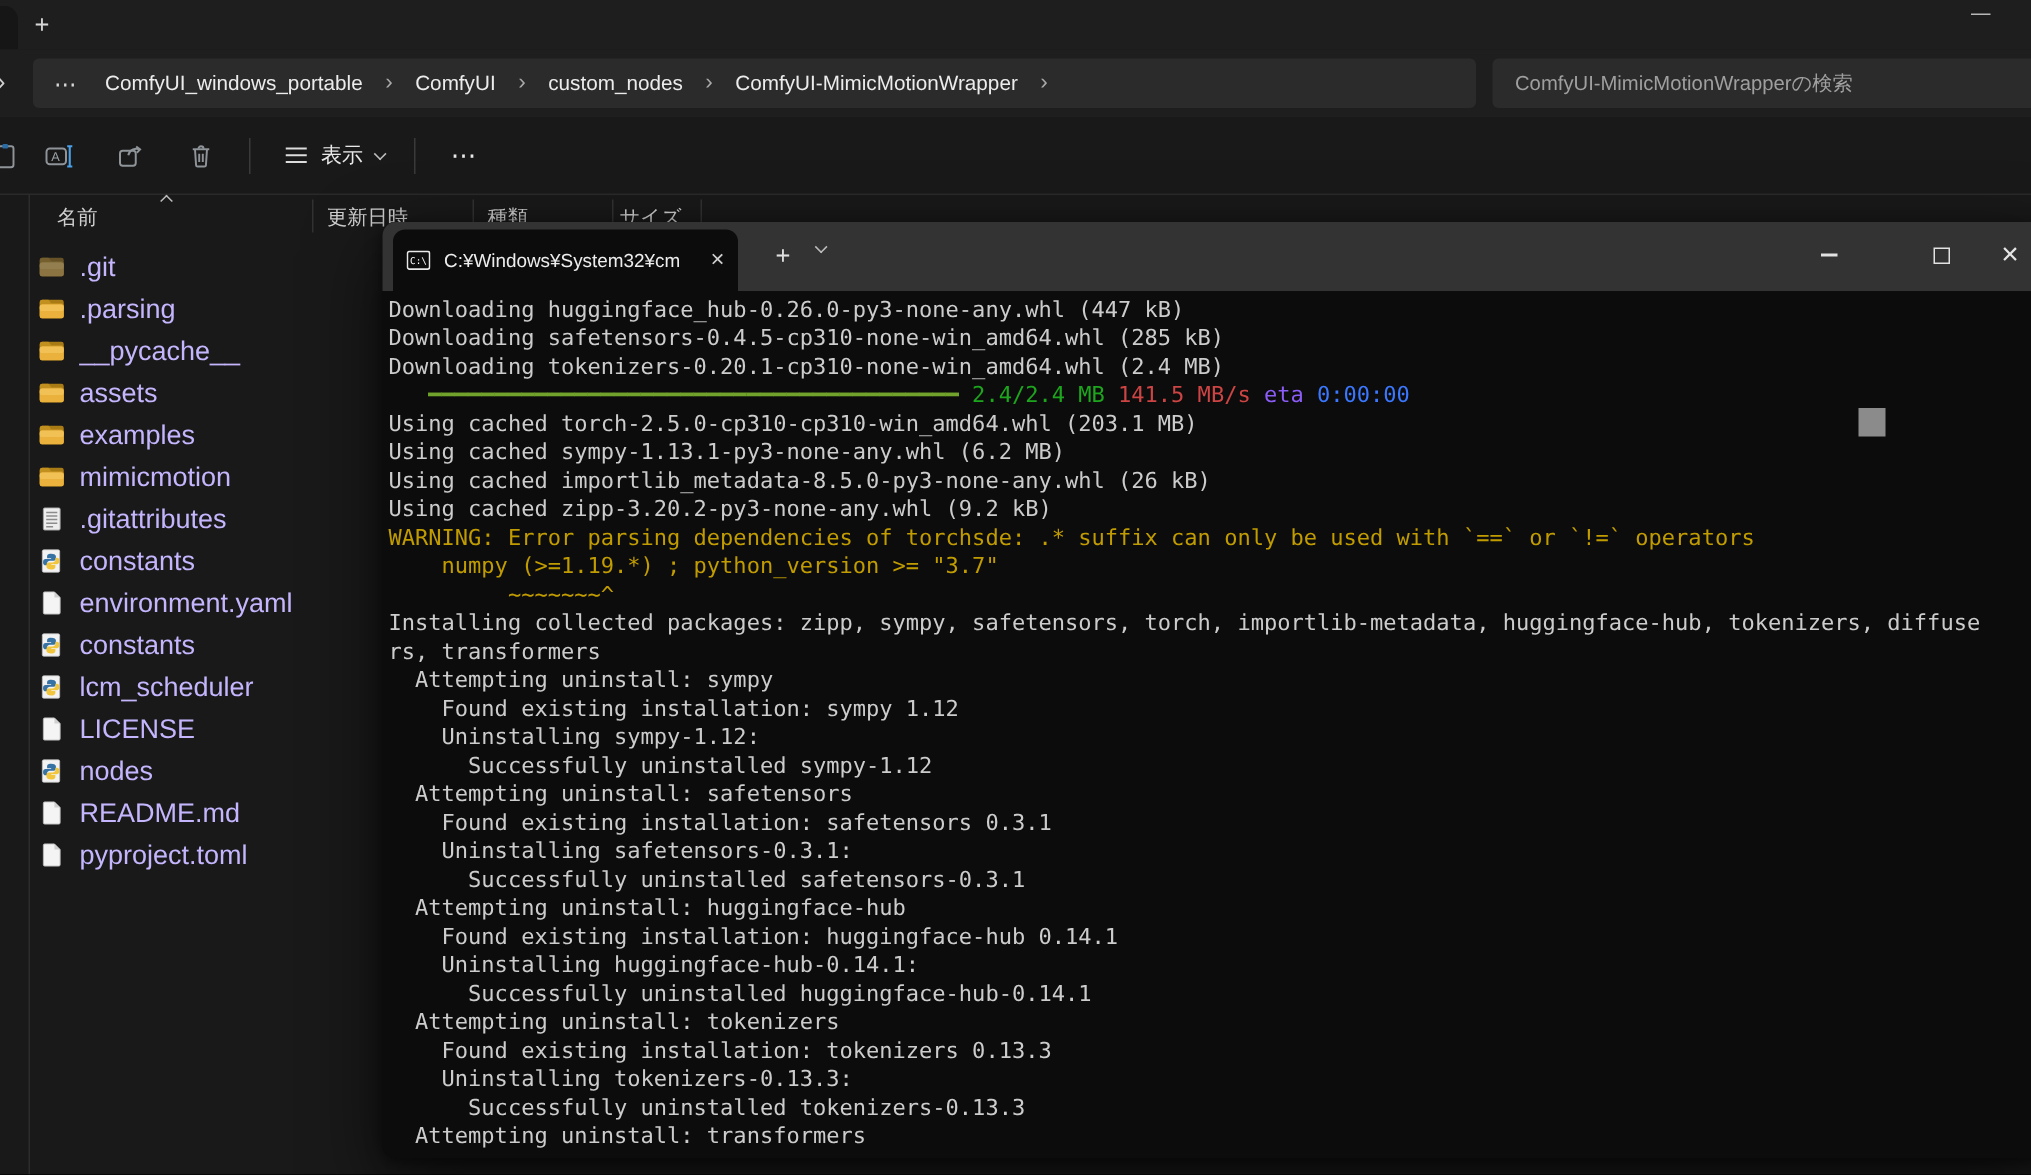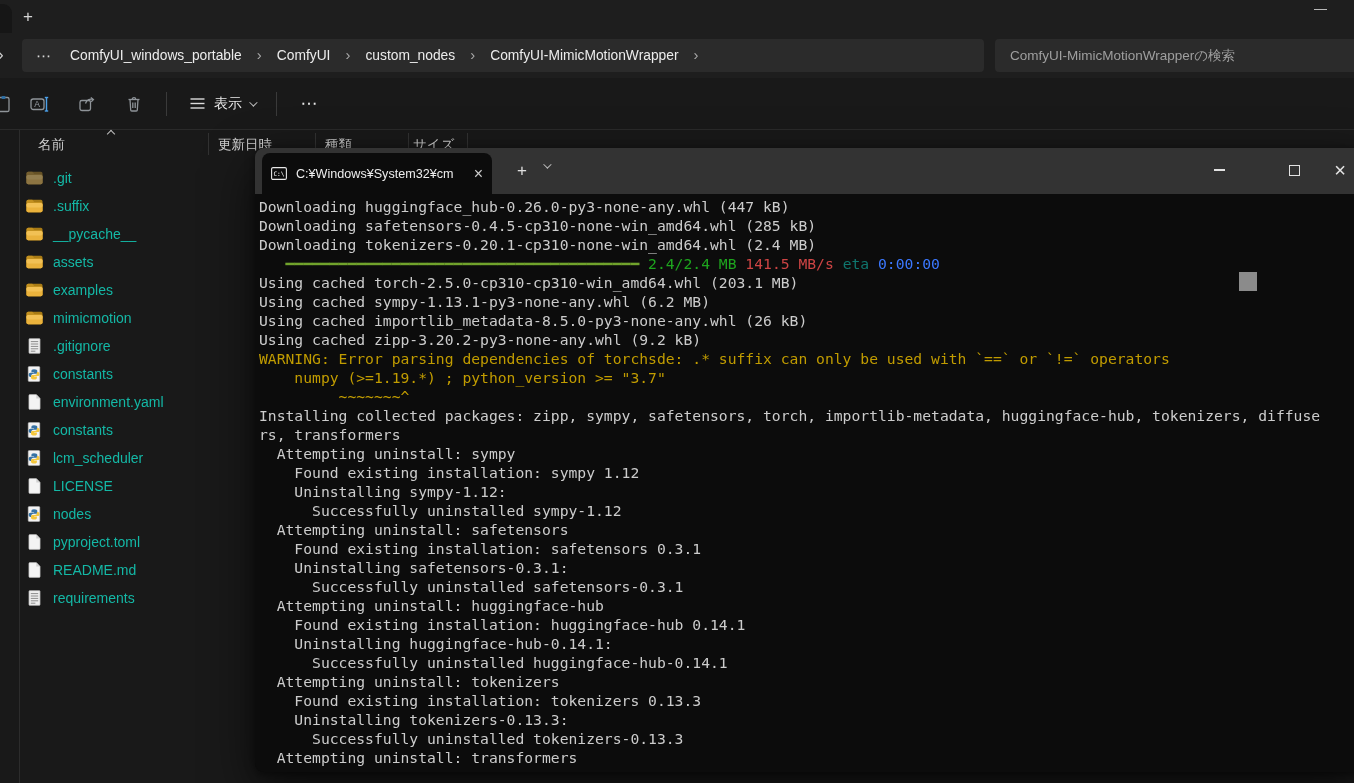--- a/index.html
+++ b/index.html
@@ -40,21 +40,21 @@
   .colheaders .h{position:absolute;top:6px}
   .col-div{position:absolute;top:3px;width:1px;height:22px;background:#323232}
   .sortcaret{position:absolute;left:108px;top:1px}
 
   .pane-line{position:absolute;left:19px;top:130px;width:1px;height:653px;background:#2c2c2c}
 
   .filelist{position:absolute;left:20px;top:164px;width:235px}
   .frow{display:flex;align-items:center;height:28px;padding-left:5px}
   .fic{width:18px;height:16px;margin-right:10px;display:flex;align-items:center;justify-content:center;flex:none}
   .fic.dim{opacity:.72;filter:saturate(.7) brightness(.85)}
-  .fname{font-size:14px;color:#14b8a6;white-space:nowrap}
+  .fname{font-size:18px;color:#c4b5fd;white-space:nowrap}
 
   
   .terminal{position:absolute;left:255px;top:148px;width:1110px;height:624px;border-radius:9px;
             background:#0c0c0c;box-shadow:0 18px 50px rgba(0,0,0,.6),0 2px 10px rgba(0,0,0,.5)}
   .term-titlebar{position:absolute;left:0;top:0;width:100%;height:46px;background:#333333;border-radius:9px 9px 0 0}
   .term-tab{position:absolute;left:7px;top:5px;width:230px;height:41px;background:#0c0c0c;border-radius:8px 8px 0 0;
             display:flex;align-items:center;gap:9px;padding:0 9px}
   .term-tab-title{font-size:12.6px;color:#ededed;white-space:nowrap;overflow:hidden;width:158px}
   .term-tab-close{margin-left:auto;color:#cfcfcf;font-size:16px;line-height:16px}
   .term-newtab{position:absolute;left:252px;top:9px;width:30px;height:28px;color:#e0e0e0;font-size:17px;
@@ -182,21 +182,21 @@
         </div>
         <div class="frow">
           <span class="fic">
             <svg width="17" height="14" viewBox="0 0 17 14">
               <rect x="0.5" y="0.8" width="16" height="12.4" rx="1.6" fill="#a87b15"></rect>
               <path d="M0.5 2.6 A1.8 1.8 0 0 1 2.3 0.8 H6.3 L8.2 3.1 H14.7 A1.8 1.8 0 0 1 16.5 4.9 V11.4 A1.8 1.8 0 0 1 14.7 13.2 H2.3 A1.8 1.8 0 0 1 0.5 11.4 Z" fill="#c2901f"></path>
               <rect x="0.5" y="4" width="16" height="9.2" rx="1.7" fill="#eab23c"></rect>
               <rect x="0.5" y="4" width="16" height="4.4" rx="1.7" fill="#f2c155"></rect>
             </svg>
           </span>
-          <span class="fname">.suffix</span>
+          <span class="fname">.parsing</span>
         </div>
         <div class="frow">
           <span class="fic">
             <svg width="17" height="14" viewBox="0 0 17 14">
               <rect x="0.5" y="0.8" width="16" height="12.4" rx="1.6" fill="#a87b15"></rect>
               <path d="M0.5 2.6 A1.8 1.8 0 0 1 2.3 0.8 H6.3 L8.2 3.1 H14.7 A1.8 1.8 0 0 1 16.5 4.9 V11.4 A1.8 1.8 0 0 1 14.7 13.2 H2.3 A1.8 1.8 0 0 1 0.5 11.4 Z" fill="#c2901f"></path>
               <rect x="0.5" y="4" width="16" height="9.2" rx="1.7" fill="#eab23c"></rect>
               <rect x="0.5" y="4" width="16" height="4.4" rx="1.7" fill="#f2c155"></rect>
             </svg>
           </span>
@@ -241,21 +241,21 @@
               <rect x="0.9" y="0.6" width="11.2" height="14.8" rx="0.9" fill="#ededed" stroke="#9e9e9e" stroke-width="0.6"></rect>
               <g stroke="#8c8c8c" stroke-width="1">
                 <line x1="2.8" y1="3.6" x2="10.2" y2="3.6"></line>
                 <line x1="2.8" y1="6" x2="10.2" y2="6"></line>
                 <line x1="2.8" y1="8.4" x2="10.2" y2="8.4"></line>
                 <line x1="2.8" y1="10.8" x2="10.2" y2="10.8"></line>
                 <line x1="2.8" y1="13.2" x2="7.4" y2="13.2"></line>
               </g>
             </svg>
           </span>
-          <span class="fname">.gitignore</span>
+          <span class="fname">.gitattributes</span>
         </div>
         <div class="frow">
           <span class="fic">
             <svg width="14" height="16" viewBox="0 0 14 16">
               <rect x="1.2" y="0.5" width="11.6" height="15" rx="1" fill="#f2f2f2" stroke="#bbbbbb" stroke-width="0.5"></rect>
               <path d="M7 3.2 C4.9 3.2 4.4 4.1 4.4 5 V6.2 H7.1 V6.7 H3.4 C2.4 6.7 1.7 7.4 1.7 8.8 C1.7 10.2 2.4 10.9 3.4 10.9 H4.4 V9.5 C4.4 8.5 5.3 7.8 6.3 7.8 H8.9 C9.7 7.8 10.3 7.2 10.3 6.4 V5 C10.3 4 9.3 3.2 7 3.2 Z" fill="#3672a4"></path>
               <path d="M7.3 13.6 C9.4 13.6 9.9 12.7 9.9 11.8 V10.6 H7.2 V10.1 H10.9 C11.9 10.1 12.6 9.4 12.6 8 C12.6 6.6 11.9 5.9 10.9 5.9 H9.9 V7.3 C9.9 8.3 9 9 8 9 H5.4 C4.6 9 4 9.6 4 10.4 V11.8 C4 12.8 5 13.6 7.3 13.6 Z" fill="#f2c63c"></path>
             </svg>
           </span>
           <span class="fname">constants</span>
@@ -308,45 +308,30 @@
           </span>
           <span class="fname">nodes</span>
         </div>
         <div class="frow">
           <span class="fic">
             <svg width="13" height="16" viewBox="0 0 13 16">
               <path d="M1.8 0.6 H8.3 L12.1 4.4 V14.5 A0.9 0.9 0 0 1 11.2 15.4 H1.8 A0.9 0.9 0 0 1 0.9 14.5 V1.5 A0.9 0.9 0 0 1 1.8 0.6 Z" fill="#f4f4f4" stroke="#b9b9b9" stroke-width="0.6"></path>
               <path d="M8.3 0.6 V4.4 H12.1 Z" fill="#cfcfcf"></path>
             </svg>
           </span>
-          <span class="fname">pyproject.toml</span>
+          <span class="fname">README.md</span>
         </div>
         <div class="frow">
           <span class="fic">
             <svg width="13" height="16" viewBox="0 0 13 16">
               <path d="M1.8 0.6 H8.3 L12.1 4.4 V14.5 A0.9 0.9 0 0 1 11.2 15.4 H1.8 A0.9 0.9 0 0 1 0.9 14.5 V1.5 A0.9 0.9 0 0 1 1.8 0.6 Z" fill="#f4f4f4" stroke="#b9b9b9" stroke-width="0.6"></path>
               <path d="M8.3 0.6 V4.4 H12.1 Z" fill="#cfcfcf"></path>
             </svg>
           </span>
-          <span class="fname">README.md</span>
-        </div>
-        <div class="frow">
-          <span class="fic">
-            <svg width="13" height="16" viewBox="0 0 13 16">
-              <rect x="0.9" y="0.6" width="11.2" height="14.8" rx="0.9" fill="#ededed" stroke="#9e9e9e" stroke-width="0.6"></rect>
-              <g stroke="#8c8c8c" stroke-width="1">
-                <line x1="2.8" y1="3.6" x2="10.2" y2="3.6"></line>
-                <line x1="2.8" y1="6" x2="10.2" y2="6"></line>
-                <line x1="2.8" y1="8.4" x2="10.2" y2="8.4"></line>
-                <line x1="2.8" y1="10.8" x2="10.2" y2="10.8"></line>
-                <line x1="2.8" y1="13.2" x2="7.4" y2="13.2"></line>
-              </g>
-            </svg>
-          </span>
-          <span class="fname">requirements</span>
+          <span class="fname">pyproject.toml</span>
         </div>
       </div>
   </div>
 
   <div class="terminal">
     <div class="term-titlebar">
       <div class="term-tab">
         <svg width="16" height="13" viewBox="0 0 16 13">
           <rect x="0.6" y="0.6" width="14.8" height="11.8" rx="1.4" fill="#0c0c0c" stroke="#e8e8e8" stroke-width="1.1"></rect>
           <text x="2.4" y="9" font-size="6.2" fill="#ffffff" font-family="DejaVu Sans Mono,monospace">C:\</text>
@@ -363,21 +348,21 @@
           <span class="ctl-maxbox"></span>
         </div>
       <div class="term-ctl" style="left:1062px">
           <span class="ctl-x">×</span>
         </div>
     </div>
     <div class="term-body" id="termbody">
         <div class="tl" style="color: rgb(204, 204, 204);">Downloading huggingface_hub-0.26.0-py3-none-any.whl (447 kB)</div>
         <div class="tl" style="color: rgb(204, 204, 204);">Downloading safetensors-0.4.5-cp310-none-win_amd64.whl (285 kB)</div>
         <div class="tl" style="color: rgb(204, 204, 204);">Downloading tokenizers-0.20.1-cp310-none-win_amd64.whl (2.4 MB)</div>
-        <div class="tl"><span style="color: rgb(113, 163, 44);">   ━━━━━━━━━━━━━━━━━━━━━━━━━━━━━━━━━━━━━━━━</span><span style="color: rgb(30, 165, 30);"> 2.4/2.4 MB</span><span style="color: rgb(205, 68, 68);"> 141.5 MB/s</span><span style="color: #0f766e; text-align: center;"> eta </span><span style="color: rgb(59, 120, 255);">0:00:00</span></div>
+        <div class="tl"><span style="color: rgb(113, 163, 44);">   ━━━━━━━━━━━━━━━━━━━━━━━━━━━━━━━━━━━━━━━━</span><span style="color: rgb(30, 165, 30);"> 2.4/2.4 MB</span><span style="color: rgb(205, 68, 68);"> 141.5 MB/s</span><span style="color: #8b5cf6; text-align: center;"> eta </span><span style="color: rgb(59, 120, 255);">0:00:00</span></div>
         <div class="tl" style="color: rgb(204, 204, 204);">Using cached torch-2.5.0-cp310-cp310-win_amd64.whl (203.1 MB)</div>
         <div class="tl" style="color: rgb(204, 204, 204);">Using cached sympy-1.13.1-py3-none-any.whl (6.2 MB)</div>
         <div class="tl" style="color: rgb(204, 204, 204);">Using cached importlib_metadata-8.5.0-py3-none-any.whl (26 kB)</div>
         <div class="tl" style="color: rgb(204, 204, 204);">Using cached zipp-3.20.2-py3-none-any.whl (9.2 kB)</div>
         <div class="tl" style="color: rgb(193, 156, 0);">WARNING: Error parsing dependencies of torchsde: .* suffix can only be used with `==` or `!=` operators</div>
         <div class="tl" style="color: rgb(193, 156, 0);">    numpy (&gt;=1.19.*) ; python_version &gt;= "3.7"</div>
         <div class="tl" style="color: rgb(193, 156, 0);">         ~~~~~~~^</div>
         <div class="tl" style="color: rgb(204, 204, 204);">Installing collected packages: zipp, sympy, safetensors, torch, importlib-metadata, huggingface-hub, tokenizers, diffuse</div>
         <div class="tl" style="color: rgb(204, 204, 204);">rs, transformers</div>
         <div class="tl" style="color: rgb(204, 204, 204);">  Attempting uninstall: sympy</div>

